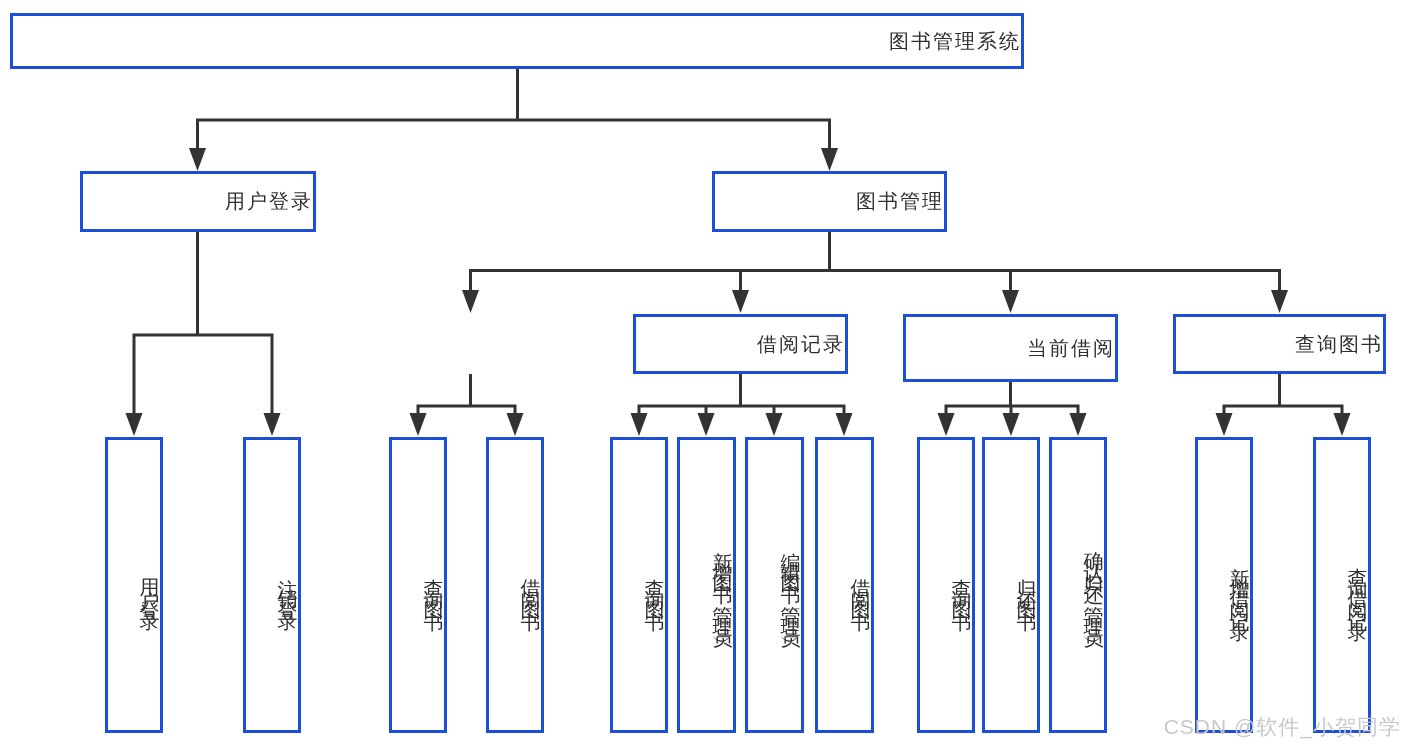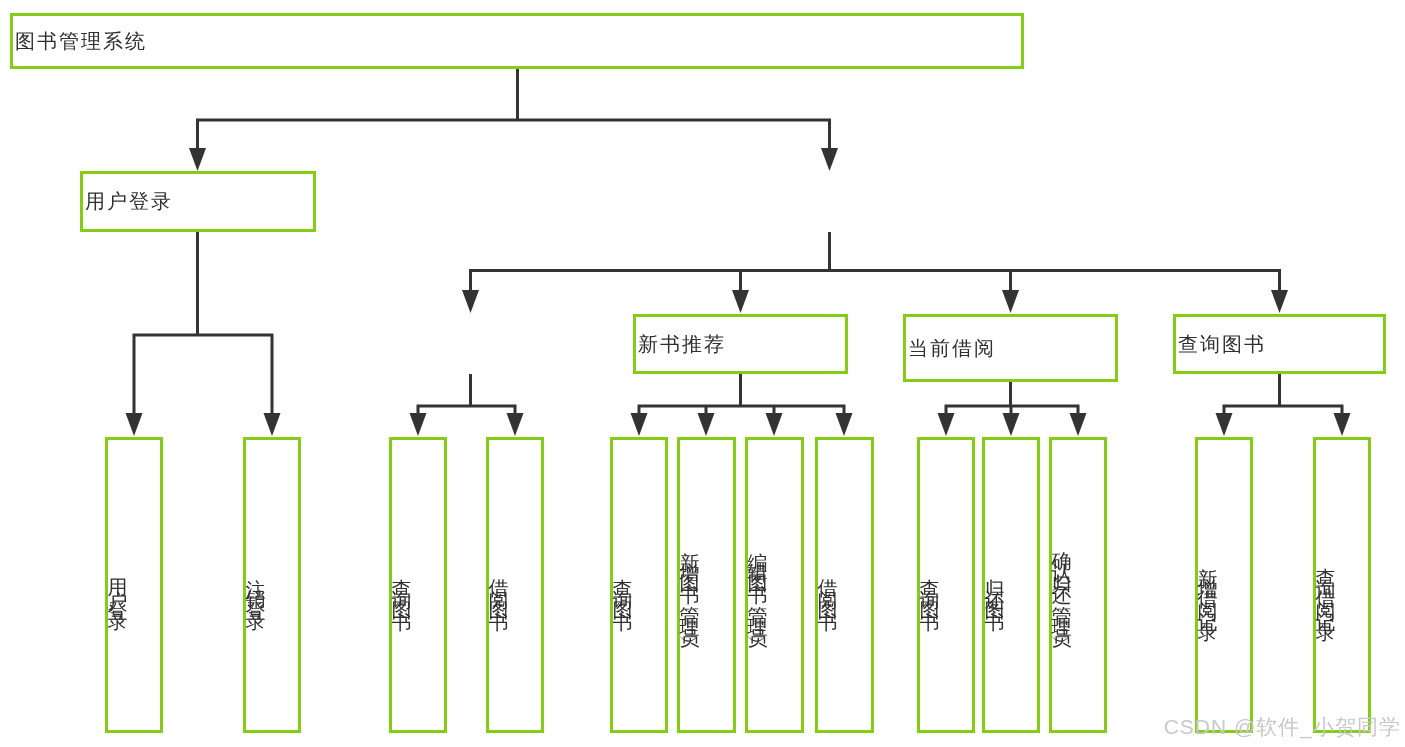--- a/index.html
+++ b/index.html
@@ -7,25 +7,25 @@
     position:relative;
     width:1405px;height:747px;
     background:#ffffff;
     font-family:"Liberation Sans","DejaVu Sans",sans-serif;
     overflow:hidden;
   }
   svg.wires{position:absolute;left:0;top:0;z-index:1;}
   .box{
     position:absolute;
     box-sizing:border-box;
-    border:3px solid #84cc16;
+    border:3px solid #1d4ed8;
     background:#ffffff;
     display:flex;
     align-items:center;
-    justify-content:flex-start;
+    justify-content:flex-end;
     color:#2f2f2f;
     z-index:2;
   }
   .box.h .label{
     font-size:20px;
     letter-spacing:2px;
     padding-left:2px;
     white-space:nowrap;
   }
   .box.v .label{
@@ -111,23 +111,26 @@
     "></path>
   </svg>
 
   <div class="box h" style="left:10px;top:13px;width:1014px;height:56px;">
     <span class="label">图书管理系统</span>
   </div>
 
   <div class="box h" style="left:80px;top:171px;width:236px;height:61px;">
     <span class="label">用户登录</span>
   </div>
+  <div class="box h" style="left:712px;top:171px;width:235px;height:61px;">
+    <span class="label">图书管理</span>
+  </div>
 
   <div class="box h" style="left:633px;top:314px;width:215px;height:60px;">
-    <span class="label">新书推荐</span>
+    <span class="label">借阅记录</span>
   </div>
   <div class="box h" style="left:903px;top:314px;width:215px;height:68px;">
     <span class="label">当前借阅</span>
   </div>
   <div class="box h" style="left:1173px;top:314px;width:213px;height:60px;">
     <span class="label">查询图书</span>
   </div>
 
   <div class="box v" style="left:105px;top:437px;width:58px;height:296px;">
     <span class="label">用户登录</span>

